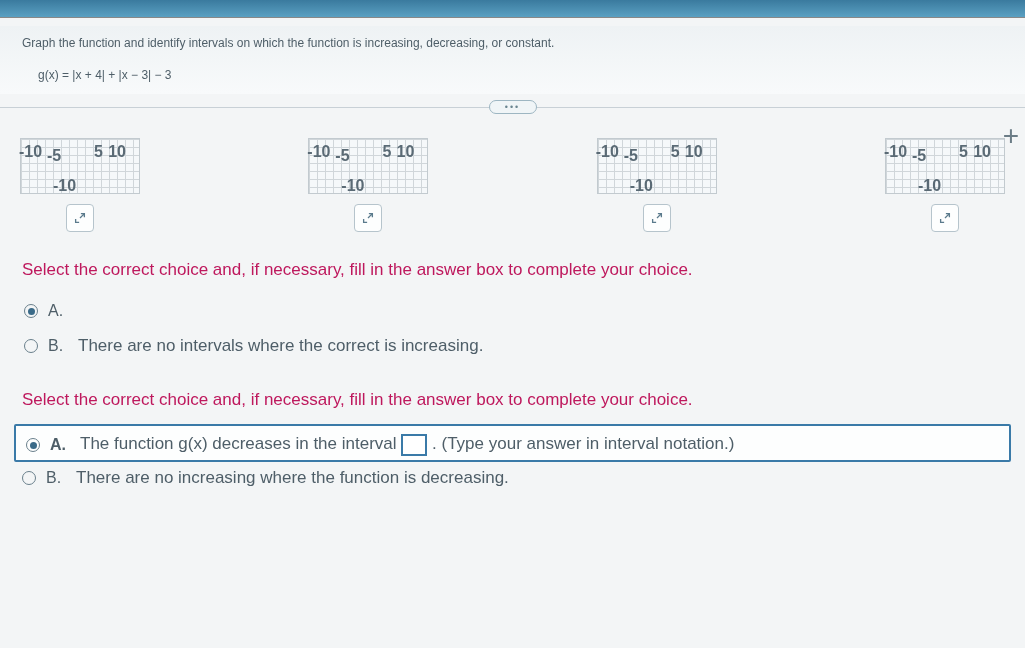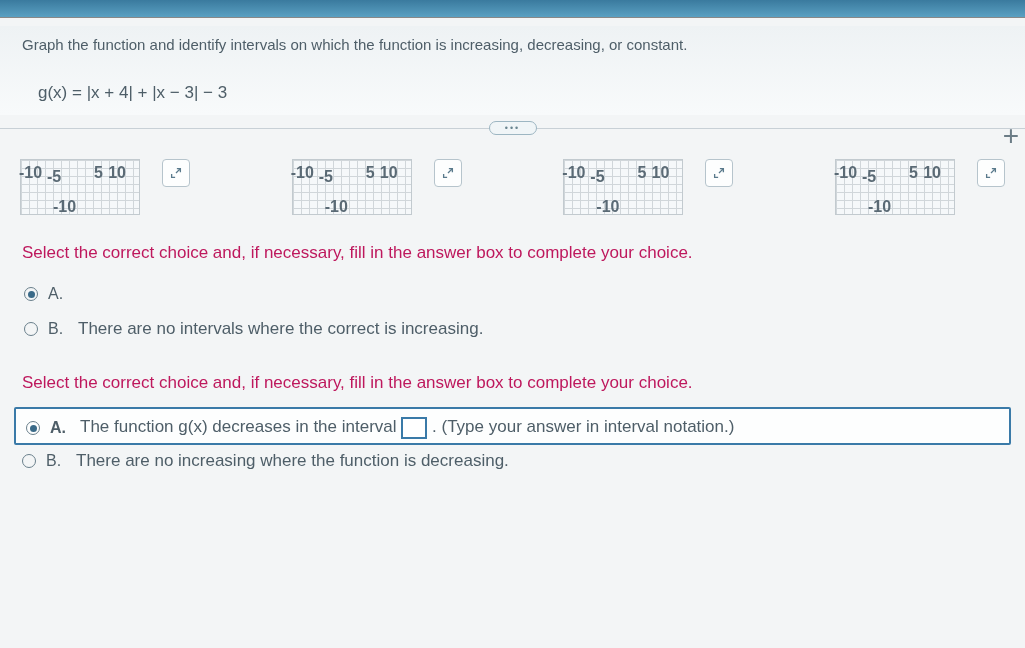--- a/index.html
+++ b/index.html
@@ -18,26 +18,26 @@
     border-bottom: 1px solid #888;
   }
   .content {
     padding: 8px 0 0 0;
   }
   .question-section {
     padding: 10px 22px 0 22px;
     background: linear-gradient(to bottom, #eef2f4 0%, #f8fafb 100%);
   }
   .question-text {
-    font-size: 15px;
-    color: #4e5e68;
-    margin-bottom: 26px;
+    font-size: 12px;
+    color: #4e5e68;
+    margin-bottom: 14px;
   }
   .equation {
-    font-size: 17px;
+    font-size: 12px;
     color: #4e5e68;
     padding: 4px 0 12px 16px;
   }
   .hr-wrap {
     position: relative;
     height: 14px;
     margin: 6px 0;
   }
   .hr-line {
     border: none;
@@ -73,21 +73,23 @@
   }
   .graphs-row {
     display: flex;
     align-items: center;
     gap: 4px;
     padding: 18px 20px 10px 20px;
     justify-content: space-between;
   }
   .graph-cell {
     display: flex;
-    gap: 22px;
+    align-items: center;
+    gap: 10px;
+    flex-direction: column;
   }
   .graph-thumb {
     width: 120px;
     height: 56px;
     background:
       linear-gradient(to right, #d0d6da 1px, transparent 1px) 0 0 / 8px 8px,
       linear-gradient(to bottom, #d0d6da 1px, transparent 1px) 0 0 / 8px 8px,
       #f5f8fa;
     position: relative;
     border: 1px solid #c2cacf;

